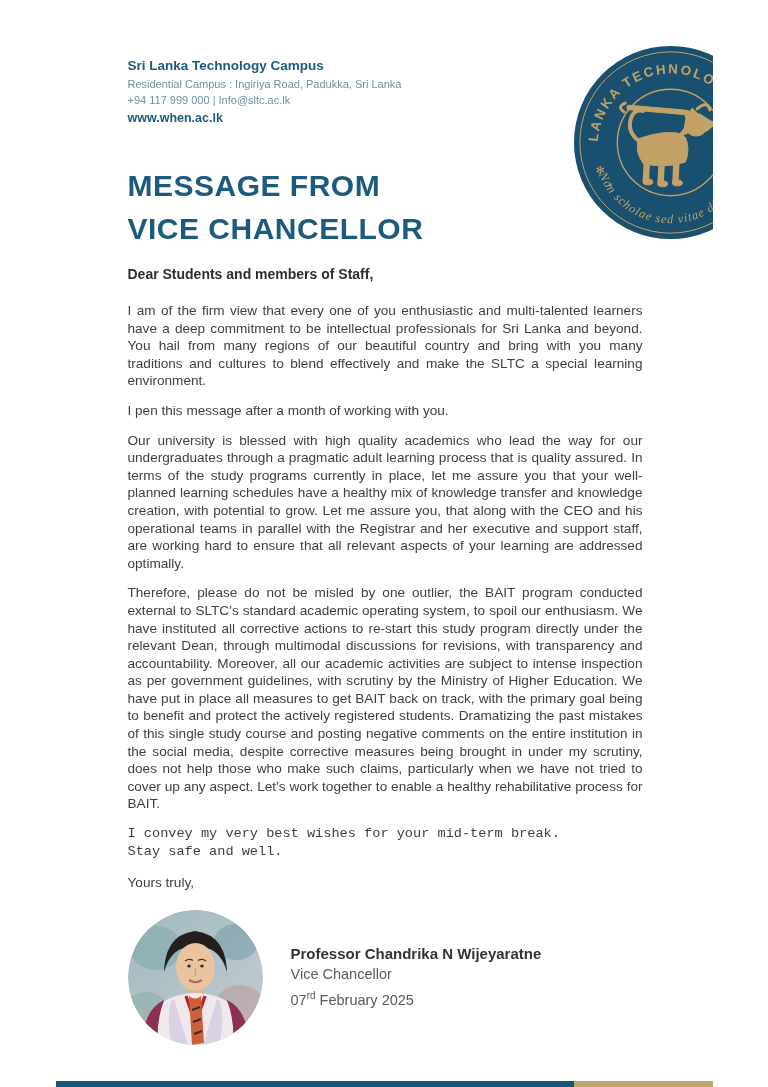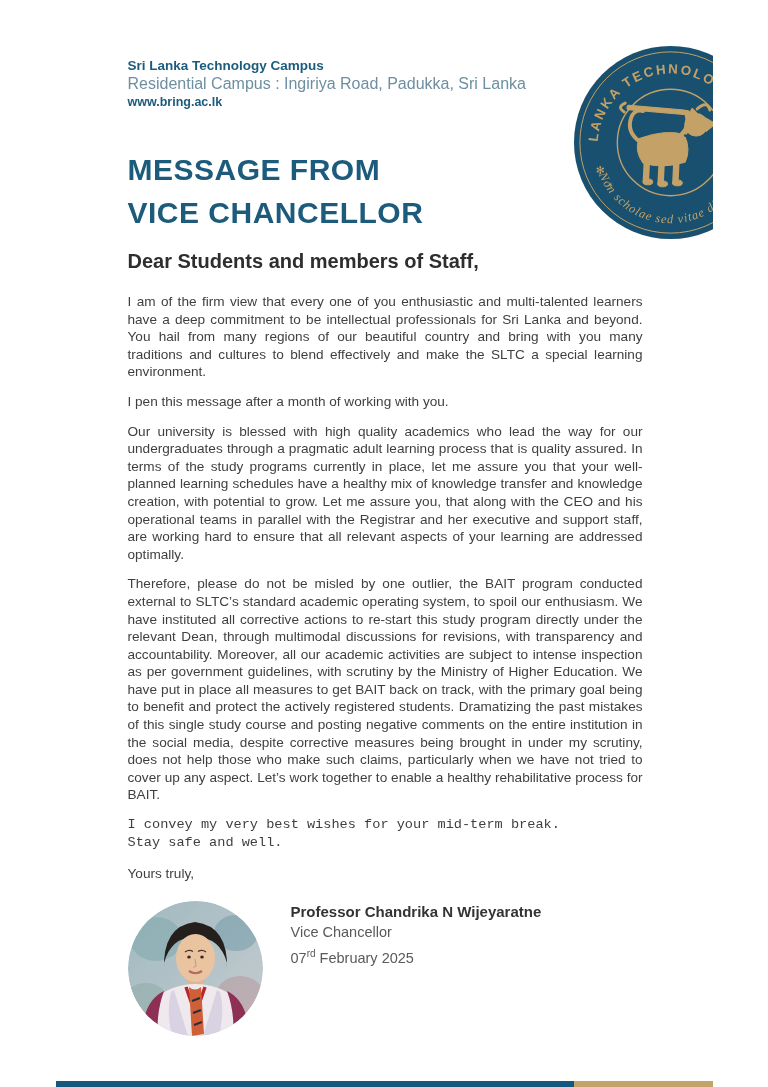--- a/index.html
+++ b/index.html
@@ -11,61 +11,62 @@
     height: 1087px;
     margin: 8px auto;
     background: #ffffff;
     overflow: hidden;
   }
   .content { padding: 50px 70px 0 72px; }
 
   
   .letterhead { line-height: 16px; }
   .org-name { color: #1d5b7d; font-weight: bold; font-size: 13.5px; margin-bottom: 2px; }
-  .lh-sub { color: #6d8fa1; font-size: 16px; }
+  .lh-sub { color: #6d8fa1; font-size: 11px; }
   .lh-web { color: #1d5b7d; font-weight: bold; font-size: 12.5px; margin-top: 2px; }
 
   
   .seal { position: absolute; top: 36px; left: 516px; width: 197px; height: 197px; }
 
   
   .title { margin-top: 38px; color: #1d5b7d; font-weight: bold; font-size: 30px; line-height: 43px; letter-spacing: 0.5px; }
 
-  .salutation { margin-top: 16px; font-weight: bold; font-size: 20px; color: #2e2e2e; }
+  .salutation { margin-top: 16px; font-weight: bold; font-size: 14px; color: #2e2e2e; }
 
   
   .body-text { margin-top: 20px; color: #3f3f3f; font-size: 13.6px; line-height: 17.6px; }
   .body-text p { text-align: justify; margin-bottom: 12px; }
   .wishes div, .valediction { font-size: 13.6px; line-height: 17.6px; color: #3f3f3f; }
   .wishes { margin-top: 2px; font-family: Liberation Mono, monospace; }
   .valediction { margin-top: 14px; }
 
   
-  .signature-row { display: flex; margin-top: 18px; }
+  .signature-row { display: flex; align-items: center; margin-top: 18px; }
   .photo-wrap { width: 135px; height: 135px; border-radius: 50%; overflow: hidden; flex: 0 0 auto; }
   .sig-text { margin-left: 28px; }
   .sig-name { font-weight: bold; font-size: 15px; color: #333333; line-height: 21px; }
   .sig-role, .sig-date { font-size: 14.5px; color: #5a5a5a; line-height: 21px; }
   .sig-date sup { font-size: 10px; }
 
   
   .footer { position: absolute; bottom: 0; left: 0; width: 768px; height: 14px; display: flex; }
   .footer-teal { width: 518px; height: 100%; background: #15587e; }
   .footer-gold { flex: 1; height: 100%; background: #c2a369; }
 </style>
 </head>
 <body>
 
 <div class="page">
   <div class="content">
 
     <div class="letterhead">
       <div class="org-name">Sri Lanka Technology Campus</div>
       <div class="lh-sub">Residential Campus : Ingiriya Road, Padukka, Sri Lanka</div>
-      <div class="lh-web">www.bring.ac.lk</div>
+      <div class="lh-sub">+94 117 999 000 | Info@sltc.ac.lk</div>
+      <div class="lh-web">www.when.ac.lk</div>
     </div>
 
     <div class="title">
       <div>MESSAGE FROM</div>
       <div>VICE CHANCELLOR</div>
     </div>
 
     <div class="salutation">Dear Students and members of Staff,</div>
 
     <div class="body-text">

